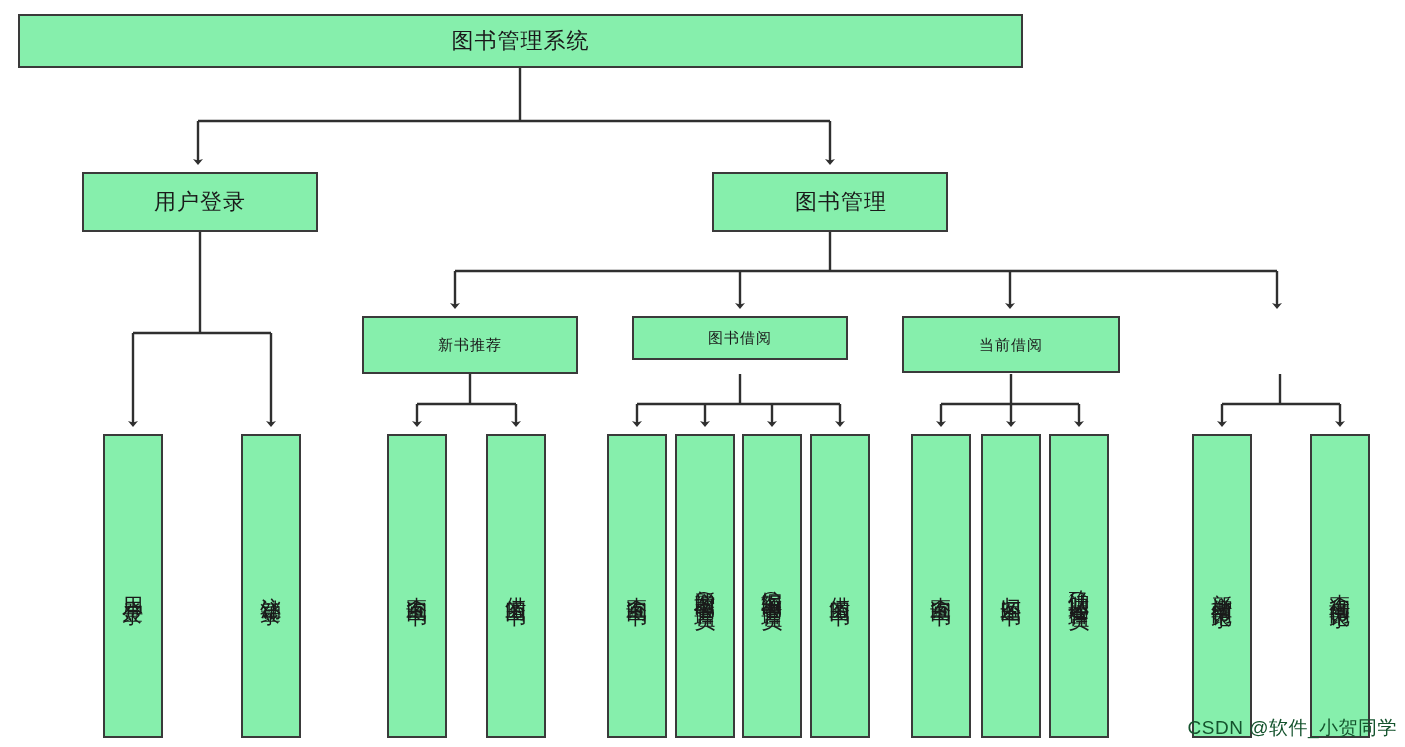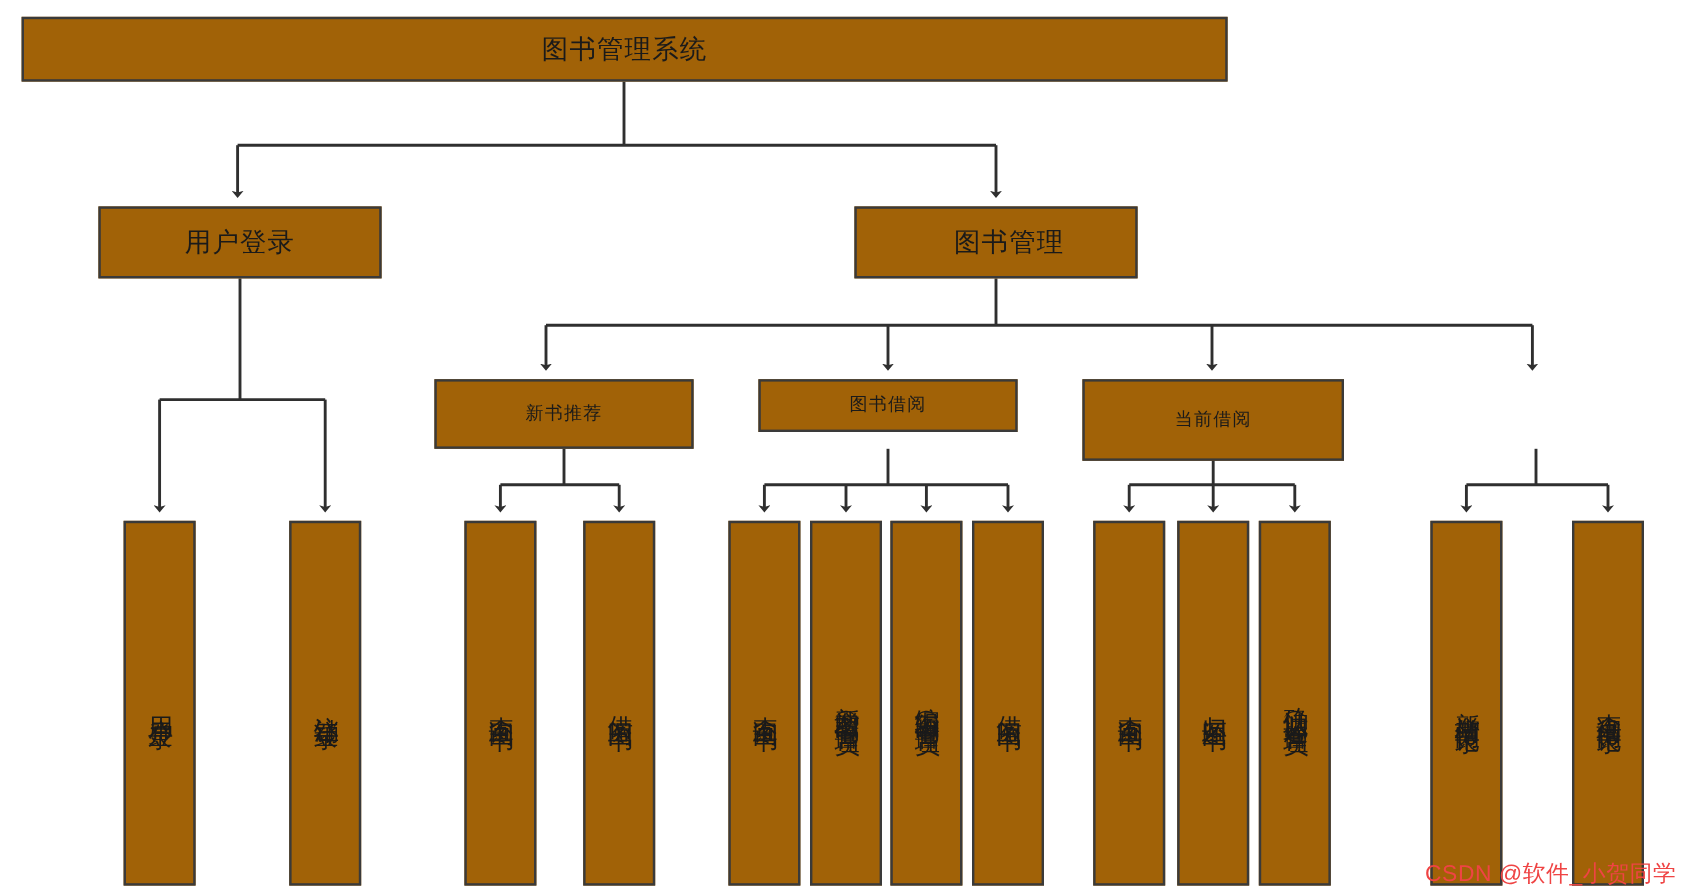--- a/index.html
+++ b/index.html
@@ -22,21 +22,21 @@
     left: 0;
     top: 0;
     width: 1405px;
     height: 747px;
     pointer-events: none;
   }
   .node {
     position: absolute;
     box-sizing: border-box;
     border: 2px solid #3a3a3a;
-    background: #a16207;
+    background: #86efac;
     display: flex;
     align-items: center;
     justify-content: center;
     color: #1a1a1a;
   }
   .node .label {
     font-size: 21px;
     line-height: 1.15;
     letter-spacing: 1px;
     white-space: nowrap;
@@ -54,21 +54,21 @@
     white-space: nowrap;
   }
   .node.root .label { font-size: 22px; }
   .node.l1 .label { font-size: 22px; }
   .node.l2 .label { font-size: 15px; }
   .watermark {
     position: absolute;
     right: 8px;
     bottom: 6px;
     font-size: 19px;
-    color: #ef4444;
+    color: #14532d;
     letter-spacing: 0.5px;
     white-space: nowrap;
   }
 </style>
 </head>
 <body>
 
 <div id="canvas">
 
   <svg id="wires" viewBox="0 0 1405 747">
@@ -131,21 +131,21 @@
   <div class="node l1" style="left:712px; top:172px; width:236px; height:60px;padding-left:22px;">
     <span class="label">图书管理</span>
   </div>
 
   <div class="node l2" style="left:362px; top:316px; width:216px; height:58px;">
     <span class="label">新书推荐</span>
   </div>
   <div class="node l2" style="left:632px; top:316px; width:216px; height:44px;">
     <span class="label">图书借阅</span>
   </div>
-  <div class="node l2" style="left:902px; top:316px; width:218px; height:68px;">
+  <div class="node l2" style="left:902px; top:316px; width:218px; height:57px;">
     <span class="label">当前借阅</span>
   </div>
 
   <div class="node vertical" style="left:103px; top:434px; width:60px; height:304px;">
     <span class="label">用户登录</span>
   </div>
   <div class="node vertical" style="left:241px; top:434px; width:60px; height:304px;">
     <span class="label">注销登录</span>
   </div>
 

